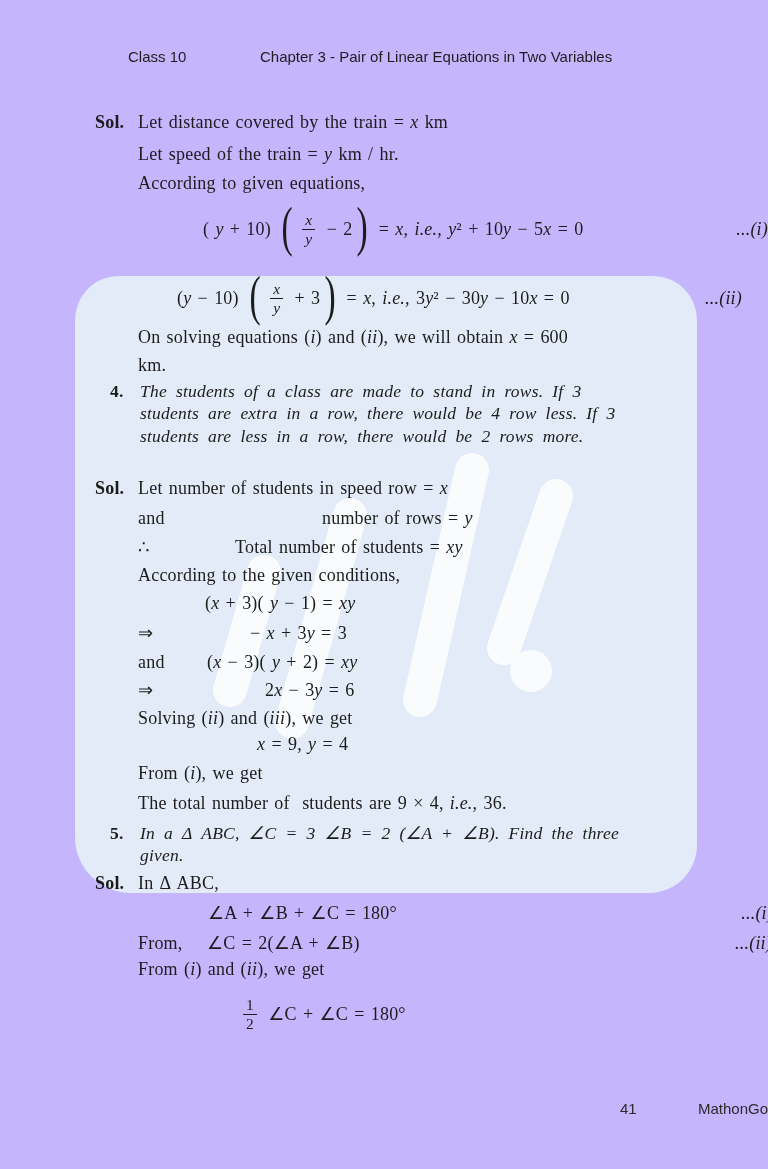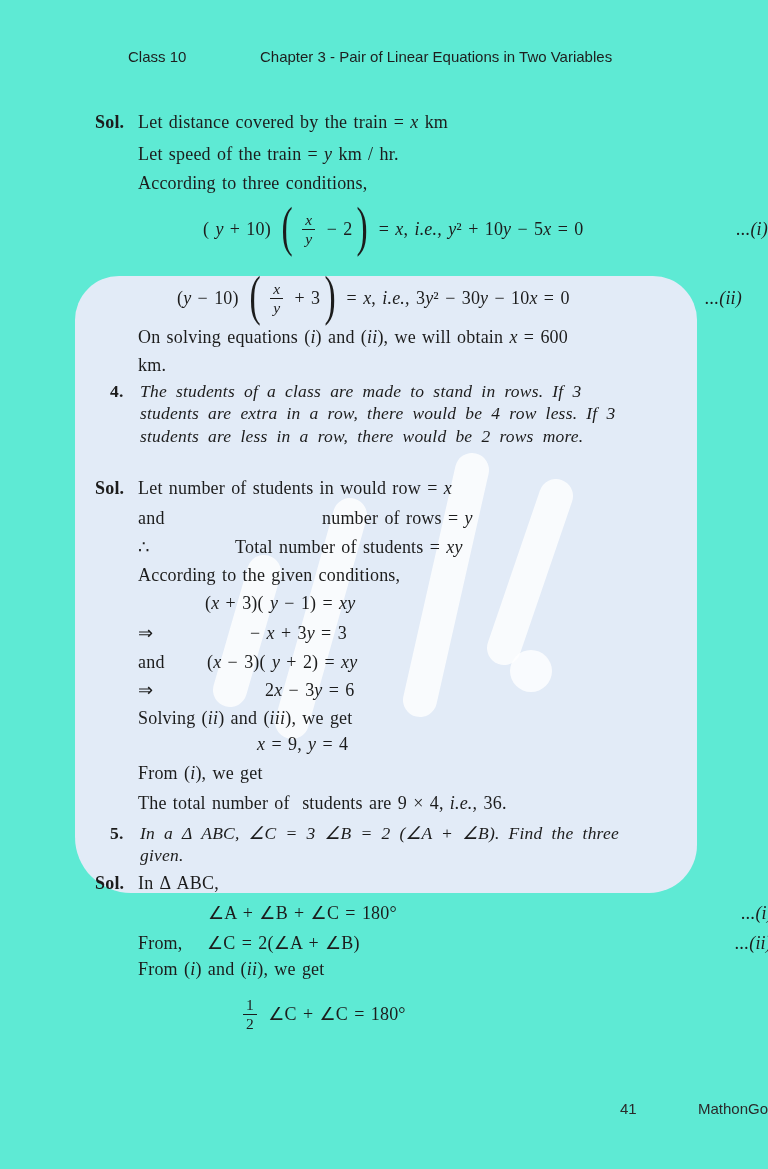--- a/index.html
+++ b/index.html
@@ -1,17 +1,17 @@
 <!DOCTYPE html>
 <html><head>
 <meta charset="utf-8">
 <style>
   html,body{margin:0;padding:0;background:#ffffff;}
   .page{
-    position:relative;width:768px;height:1169px;background:#5eead4;
+    position:relative;width:768px;height:1169px;background:#c4b5fd;
     font-family:"Liberation Serif",serif;color:#1c1c1c;overflow:hidden;
   }
   
   .hdr-left{position:absolute;left:128px;top:48px;font-family:"Liberation Sans",sans-serif;font-size:15px;color:#1e1e1e;white-space:pre;}
   .hdr-right{position:absolute;left:260px;top:48px;font-family:"Liberation Sans",sans-serif;font-size:15px;color:#1e1e1e;white-space:pre;}
   .ftr-brand{position:absolute;left:0;top:1100px;width:768px;text-align:right;font-family:"Liberation Sans",sans-serif;font-size:15px;color:#2a2a2a;}
   .ftr-page{position:absolute;left:620px;top:1100px;font-family:"Liberation Sans",sans-serif;font-size:15px;color:#2a2a2a;}
   
   .panel{position:absolute;left:75px;top:276px;width:622px;height:617px;border-radius:44px 44px 48px 56px;background:#e2ebf7;z-index:0;}
   svg.wm{position:absolute;left:0;top:0;width:768px;height:1169px;z-index:1;pointer-events:none;}
@@ -56,21 +56,21 @@
   <div class="bodywrap">
 
     <div class="ln" style="top:107px;padding-left:43px">
       <span class="lbl">Sol.</span>
       <span class="seg"><span>Let distance covered by the train = </span><span class="i">x</span><span> km</span></span>
     </div>
     <div class="ln" style="top:139px;padding-left:43px">
       <span class="seg"><span>Let speed of the train = </span><span class="i">y</span><span> km / hr.</span></span>
     </div>
     <div class="ln" style="top:168px;padding-left:43px">
-      <span class="seg"><span>According to three conditions,</span></span>
+      <span class="seg"><span>According to given equations,</span></span>
     </div>
     <div class="ln eq" style="top:197px;padding-left:108px">
       <span class="eqseg"><span>( </span><span class="i">y</span><span> + 10) </span><span class="bigp">(</span><span class="frac"><span class="i">x</span><span class="i">y</span></span><span> − 2</span><span class="bigp">)</span><span> = </span><span class="i">x</span><span>, </span><span class="i">i.e.,</span><span> </span><span class="i">y</span><span>² + 10</span><span class="i">y</span><span> − 5</span><span class="i">x</span><span> = 0</span></span>
       <span class="ref">...(i)</span>
     </div>
     <div class="ln eq" style="top:266px;padding-left:82px">
       <span class="eqseg"><span>(</span><span class="i">y</span><span> − 10) </span><span class="bigp">(</span><span class="frac"><span class="i">x</span><span class="i">y</span></span><span> + 3</span><span class="bigp">)</span><span> = </span><span class="i">x</span><span>, </span><span class="i">i.e.,</span><span> 3</span><span class="i">y</span><span>² − 30</span><span class="i">y</span><span> − 10</span><span class="i">x</span><span> = 0</span></span>
       <span class="ref">...(ii)</span>
     </div>
     <div class="ln" style="top:322px;padding-left:43px">
@@ -86,21 +86,21 @@
     </div>
     <div class="ln q" style="top:399px;padding-left:45px">
       <span class="seg">students are extra in a row, there would be 4 row less. If 3</span>
     </div>
     <div class="ln q" style="top:422px;padding-left:45px">
       <span class="seg">students are less in a row, there would be 2 rows more.</span>
     </div>
 
     <div class="ln" style="top:473px;padding-left:43px">
       <span class="lbl">Sol.</span>
-      <span class="seg"><span>Let number of students in would row = </span><span class="i">x</span></span>
+      <span class="seg"><span>Let number of students in speed row = </span><span class="i">x</span></span>
     </div>
     <div class="ln" style="top:503px;padding-left:227px">
       <span class="lead">and</span>
       <span class="seg"><span>number of rows = </span><span class="i">y</span></span>
     </div>
     <div class="ln" style="top:532px;padding-left:140px">
       <span class="lead">∴</span>
       <span class="seg"><span>Total number of students = </span><span class="i">xy</span></span>
       
     </div>

